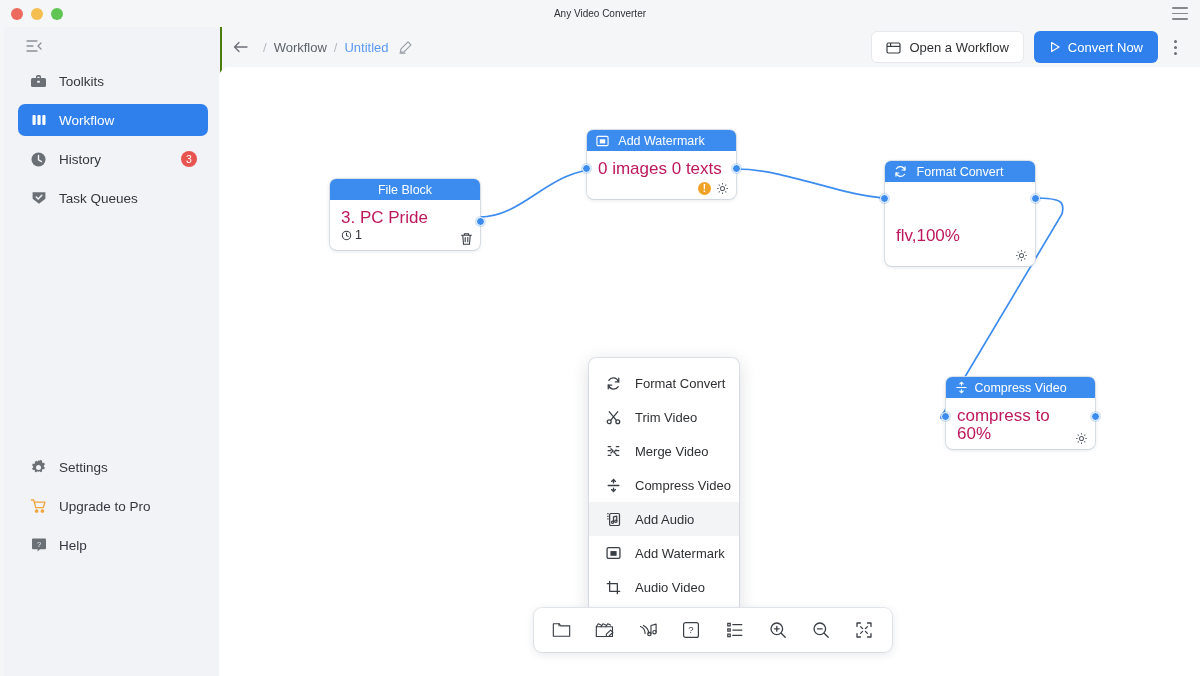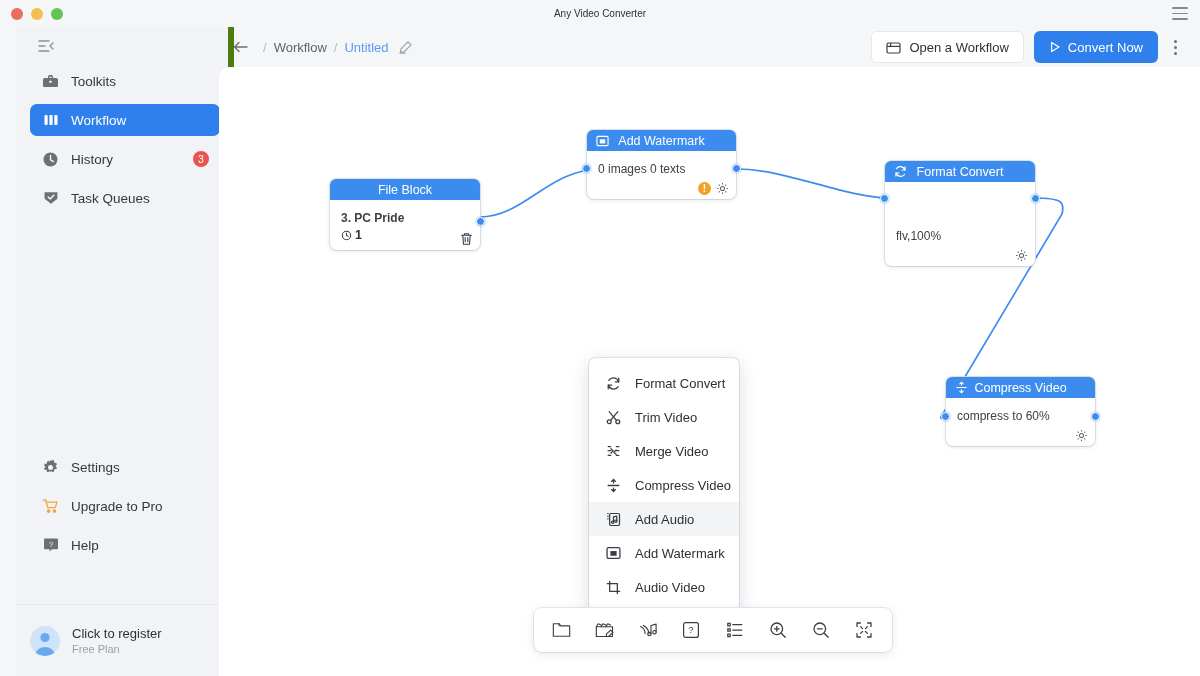--- a/index.html
+++ b/index.html
@@ -28,23 +28,23 @@
   }
   .hamburger {
     position: absolute; right: 12px; top: 7px;
     width: 16px; height: 13px;
     display: flex; flex-direction: column; justify-content: space-between;
   }
   .hamburger span { display: block; height: 1.6px; background: #85898e; border-radius: 1px; }
 
   
   .sidebar {
-    position: absolute; top: 27px; left: 16px; width: 218px; height: 649px;
+    position: absolute; top: 27px; left: 4px; width: 218px; height: 649px;
     background: #f2f3f6;
-    border-right: 6px solid #4d7c0f;
+    border-right: 2px solid #4d7c0f;
   }
   .collapse-btn {
     position: absolute; top: 7px; left: 18px;
     width: 24px; height: 24px;
     display: flex; align-items: center; justify-content: center;
     cursor: pointer;
   }
   .nav { position: absolute; top: 38px; left: 0; width: 218px; }
   .nav-item {
     display: flex; align-items: center;
@@ -130,21 +130,21 @@
     background: #3c8cf0;
     display: flex; align-items: center; justify-content: center;
     color: #fff; font-size: 12.5px;
     position: relative;
   }
   .node-head .hico {
     position: absolute; left: 8px; top: 50%; transform: translateY(-50%);
     width: 14px; height: 14px; display: flex; align-items: center; justify-content: center;
   }
   .node-body { position: relative; padding: 9px 11px 6px 11px; }
-  .node-text { font-size: 12px; color: #404040; line-height: 18px; }
+  .node-text { font-size: 17px; color: #be185d; line-height: 18px; }
   .node-sub { font-size: 12.5px; color: #2e3033; display: flex; align-items: center; gap: 3px; margin-top: 1px; }
   .node-tools { position: absolute; right: 7px; bottom: 4px; display: flex; align-items: center; gap: 5px; }
   .warn-ico { width: 13px; height: 13px; border-radius: 50%; background: #f0a227; color: #fff; font-size: 10px; font-weight: bold; display: flex; align-items: center; justify-content: center; line-height: 1; }
   .gear { width: 13px; height: 13px; cursor: pointer; }
   .trash { width: 13px; height: 14px; cursor: pointer; }
   .port {
     position: absolute; width: 9px; height: 9px; border-radius: 50%;
     background: #3c8cf0; border: 1.5px solid #fff;
     box-shadow: 0 0 0 1px rgba(60,140,240,.25);
     cursor: crosshair;
@@ -280,32 +280,20 @@
         <span class="ico">
           <svg width="16" height="16" viewBox="0 0 16 16" fill="#6b7077">
             <path d="M2 1.6h12a1 1 0 011 1v8.6a1 1 0 01-1 1H9l-2.4 2.4v-2.4H2a1 1 0 01-1-1V2.6a1 1 0 011-1z"></path>
             <text x="8" y="9.8" font-size="7.5" fill="#f2f3f6" text-anchor="middle" font-family="Liberation Sans, sans-serif">?</text>
           </svg>
         </span>
         <span class="lbl">Help</span>
       </div>
     </div>
 
-    <div class="account">
-      <div class="avatar">
-        <svg width="30" height="30" viewBox="0 0 30 30">
-          <circle cx="15" cy="11.5" r="4.6" fill="#6aa9f0"></circle>
-          <path d="M4.6 30c1.2-6 5.4-9 10.4-9s9.2 3 10.4 9z" fill="#6aa9f0"></path>
-        </svg>
-      </div>
-      <div>
-        <div class="acct-name">Click to register</div>
-        <div class="acct-plan">Free Plan</div>
-      </div>
-    </div>
   </div>
 
   <div class="topbar">
     <div class="breadcrumb">
       <span class="back-arrow">
         <svg width="15" height="12" viewBox="0 0 15 12" fill="none" stroke="#6b7077" stroke-width="1.3" stroke-linecap="round" stroke-linejoin="round">
           <path d="M14 6H1.5M6 1.5L1.5 6 6 10.5"></path>
         </svg>
       </span>
       <span class="sep">/</span>
@@ -355,21 +343,21 @@
 
       <path d="M517 102 C 570 102, 625 132, 681 132" stroke="#3c8cf0" stroke-width="1.7"></path>
 
       <path d="M815 131 C 843 131, 846 135, 843 147 L 725 345 C 718 356, 722 350, 740 350" stroke="#3c8cf0" stroke-width="1.7"></path>
     </svg>
 
     <div class="node" style="left:111px; top:112px; width:150px;">
       <div class="node-head">
         <span>File Block</span>
       </div>
-      <div class="node-body" style="min-height:50px;font-weight:bold;">
+      <div class="node-body" style="min-height:50px;">
         <div class="node-text">3. PC Pride</div>
         <div class="node-sub">
           <span>
             <svg width="11" height="11" viewBox="0 0 12 12" fill="none" stroke="#3a3f45" stroke-width="1.1">
               <circle cx="6" cy="6" r="4.6"></circle>
                 <path d="M6 3.4V6l1.8 1" stroke-linecap="round"></path>
             </svg>
           </span>
           <span>1</span>
         </div>

